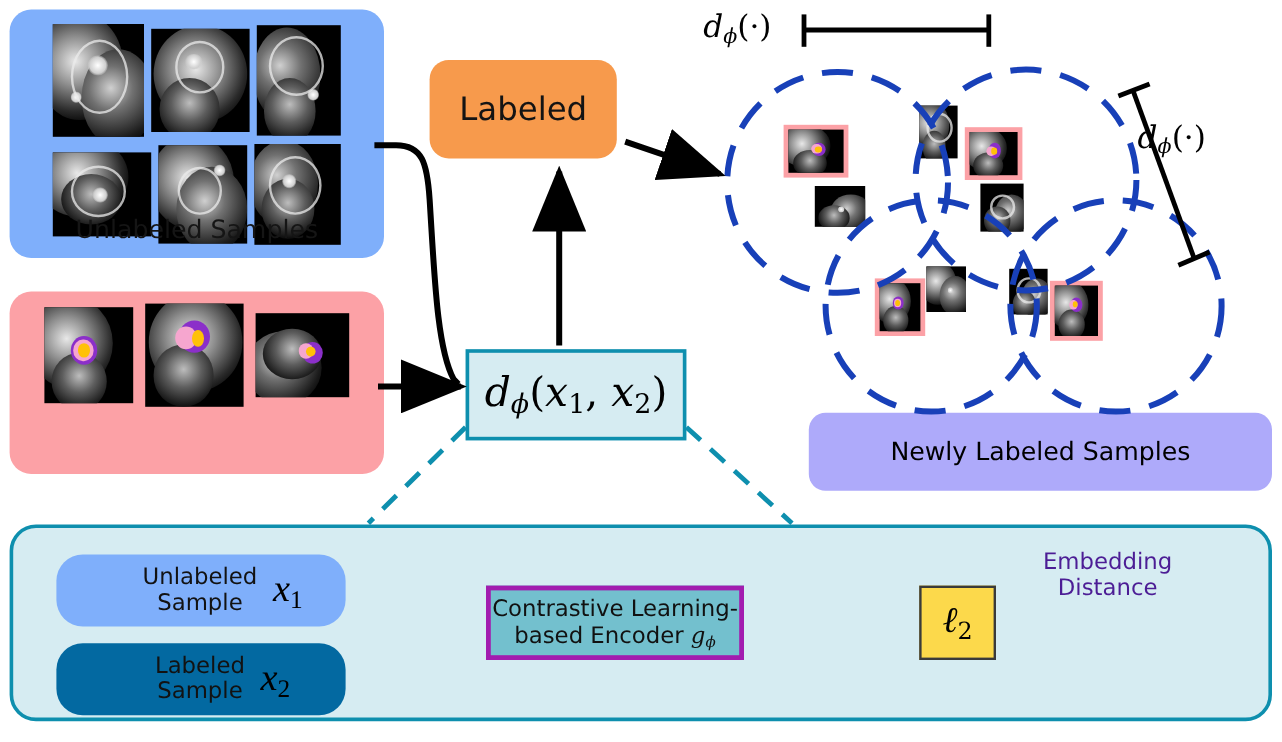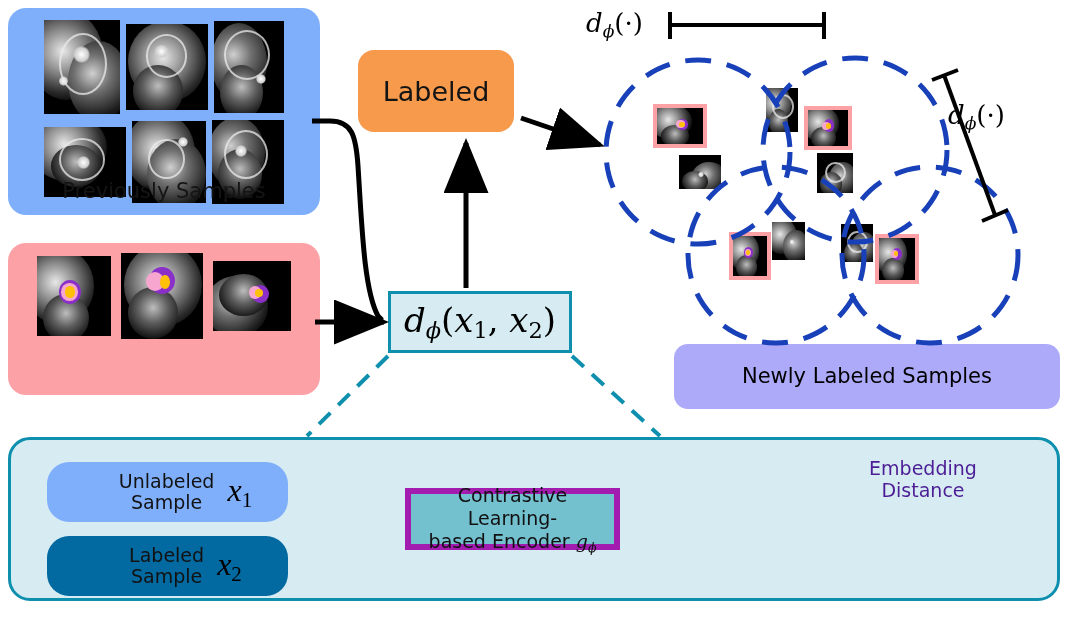--- a/index.html
+++ b/index.html
@@ -36,40 +36,40 @@
   .seg{position:absolute;border-radius:50%;}
   .seg.outer{background:#8B2FC9;}
   .seg.mid{background:#F6A6CF;}
   .seg.inner{background:#FFC107;}
 
   
   .coreset{left:358px;top:50px;width:156px;height:82px;background:#F79A4C;
       border-radius:16px;font-size:27px;color:#141414;}
 
   
-  .dphibox{left:388px;top:291px;width:184px;height:62px;background:#D6ECF2;
+  .dphibox{left:388px;top:291px;width:184px;height:76px;background:#D6ECF2;
       border:3px solid #0E8FAE;}
 
   
   .panel-new{left:674px;top:344px;width:386px;height:65px;background:#AEAAFA;
       border-radius:14px;flex-direction:column;font-size:21px;color:#000000;
       line-height:1.22;}
 
   
   .bottompanel{left:8px;top:437px;width:1052px;height:164px;
       background:#D6ECF2;border:3px solid #0E8FAE;border-radius:22px;}
   .chip{position:absolute;border-radius:22px;display:flex;align-items:center;
       justify-content:center;padding-left:36px;}
   .chip-unl{left:36px;top:22px;width:205px;height:60px;background:#7FAFFB;}
   .chip-lab{left:36px;top:96px;width:205px;height:60px;background:#0369a1;}
   .chip .words{font-size:19px;color:#121212;line-height:1.1;text-align:center;}
   .chip .mathv{margin-left:13px;font-family:Liberation Serif, serif;}
 
   .encoder{left:394px;top:48px;width:215px;height:62px;background:#73C0CE;
-      border:6px solid #a21caf;display:flex;align-items:center;
+      border:4px solid #a21caf;display:flex;align-items:center;
       justify-content:center;font-size:19px;color:#111;line-height:1.2;
       text-align:center;position:absolute;box-sizing:border-box;}
   .l2box{left:755px;top:48px;width:64px;height:62px;background:#FCD94B;
       border:2px solid #3a3a3a;display:flex;align-items:center;
       justify-content:center;position:absolute;box-sizing:border-box;}
   .embdist{position:absolute;left:822px;top:17px;width:180px;font-size:19px;
       color:#4c1d95;text-align:center;line-height:1.18;}
 
   
   .math{font-family:"DejaVu Serif","Liberation Serif",serif;font-style:italic;}
@@ -119,21 +119,21 @@
         <i class="arc" style="left:22%;top:22%;width:44%;height:44%;"></i>
         <i class="sp" style="left:62%;top:20%;width:14%;height:12%;"></i>
       </div>
       <div class="mri" style="width:72px;height:84px;">
         <i class="bg2" style="left:-6%;top:-4%;"></i>
           <i class="bg3" style="top:34%;"></i>
         <i class="sp" style="left:32%;top:30%;width:16%;height:14%;"></i>
         <i class="arc" style="left:16%;top:12%;width:56%;height:54%;"></i>
       </div>
     </div>
-    <div class="panel-caption" style="top:172px;">Previously Samples</div>
+    <div class="panel-caption" style="top:172px;">Unlabeled Samples</div>
   </div>
 
   <div class="box panel-labeled">
     <div class="thumbgrid" style="left:18px;top:10px;width:276px;height:86px;gap:10px;align-items:center;">
       <div class="mri" style="width:74px;height:80px;">
         <i class="bg1"></i>
           <i class="bg3"></i>
         <i class="seg outer" style="left:30%;top:30%;width:30%;height:30%;"></i>
         <i class="seg mid" style="left:33%;top:34%;width:22%;height:22%;"></i>
         <i class="seg inner" style="left:38%;top:38%;width:14%;height:14%;"></i>
@@ -304,20 +304,23 @@
       <span class="math mathv" style="font-size:32px;"><span>x</span><span class="sub">2</span></span>
     </div>
 
     <div class="encoder">
       <span>
         <span>Contrastive Learning-</span><br>
         <span>based Encoder </span><span class="math"><span>g</span><span class="subi">ϕ</span></span>
       </span>
     </div>
 
+    <div class="l2box">
+      <span class="math" style="font-size:30px;"><span>ℓ</span><span class="sub">2</span></span>
+    </div>
 
     <div class="embdist">
       <span>Embedding</span><br>
       <span>Distance</span>
     </div>
   </div>
 
 </div>
 
 </body></html>

